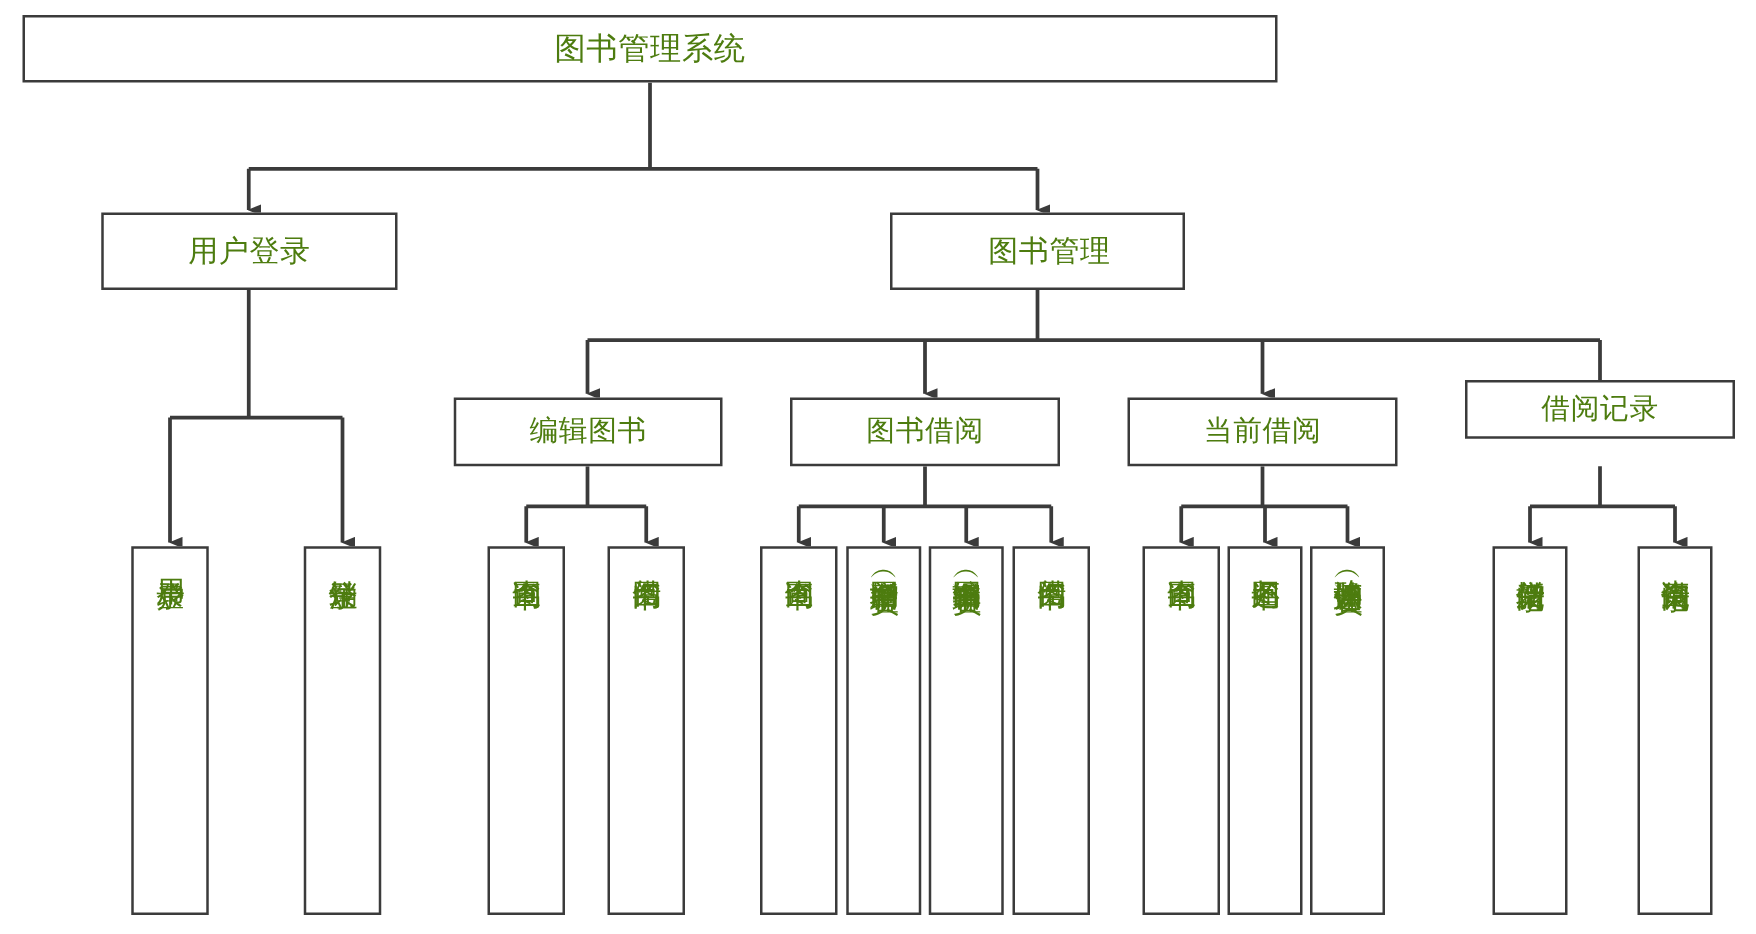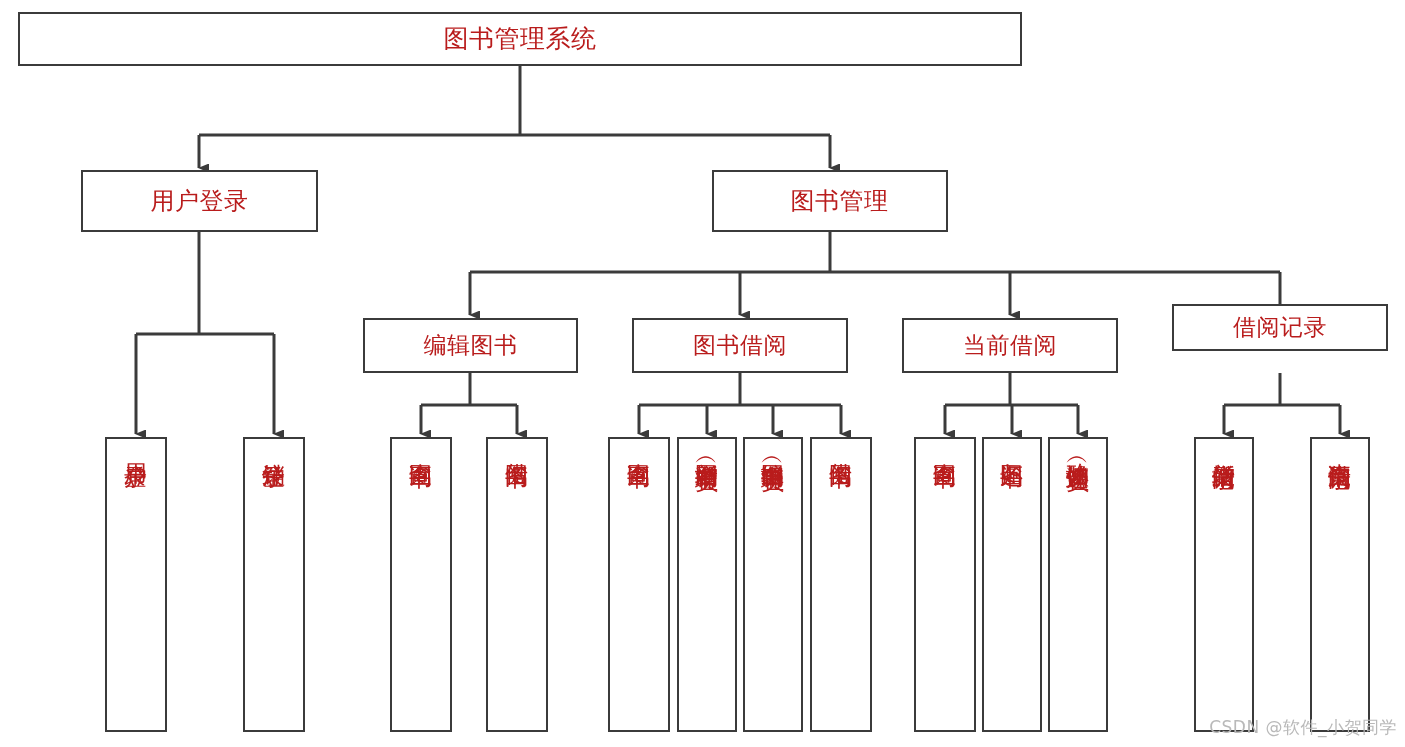--- a/index.html
+++ b/index.html
@@ -27,21 +27,21 @@
     pointer-events: none;
   }
   .node {
     position: absolute;
     box-sizing: border-box;
     border: 2px solid #3b3b3b;
     background: #ffffff;
     display: flex;
     align-items: center;
     justify-content: center;
-    color: #b91c1c;
+    color: #4d7c0f;
     text-align: center;
   }
   .node-label {
     display: block;
     line-height: 1.18;
     letter-spacing: 0.5px;
   }
   
   .node.horiz .node-label {
     writing-mode: horizontal-tb;
@@ -200,15 +200,14 @@
   </div>
 
   <div class="node vert n-leaf" style="left:1194px; top:437px; width:60px; height:295px;">
     <span class="node-label">新增借阅记录</span>
   </div>
 
   <div class="node vert n-leaf" style="left:1310px; top:437px; width:60px; height:295px;">
     <span class="node-label">查询借阅记录</span>
   </div>
 
-  <div id="watermark">CSDN @软件_小贺同学</div>
 
 </div>
 
 </body></html>

